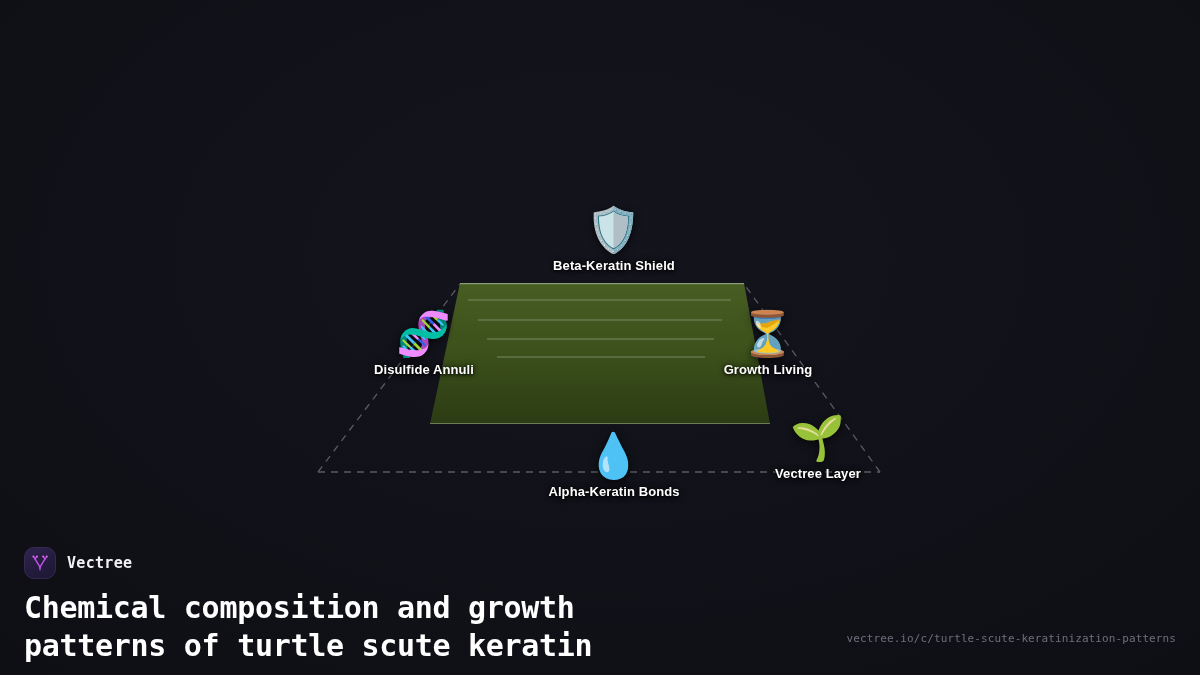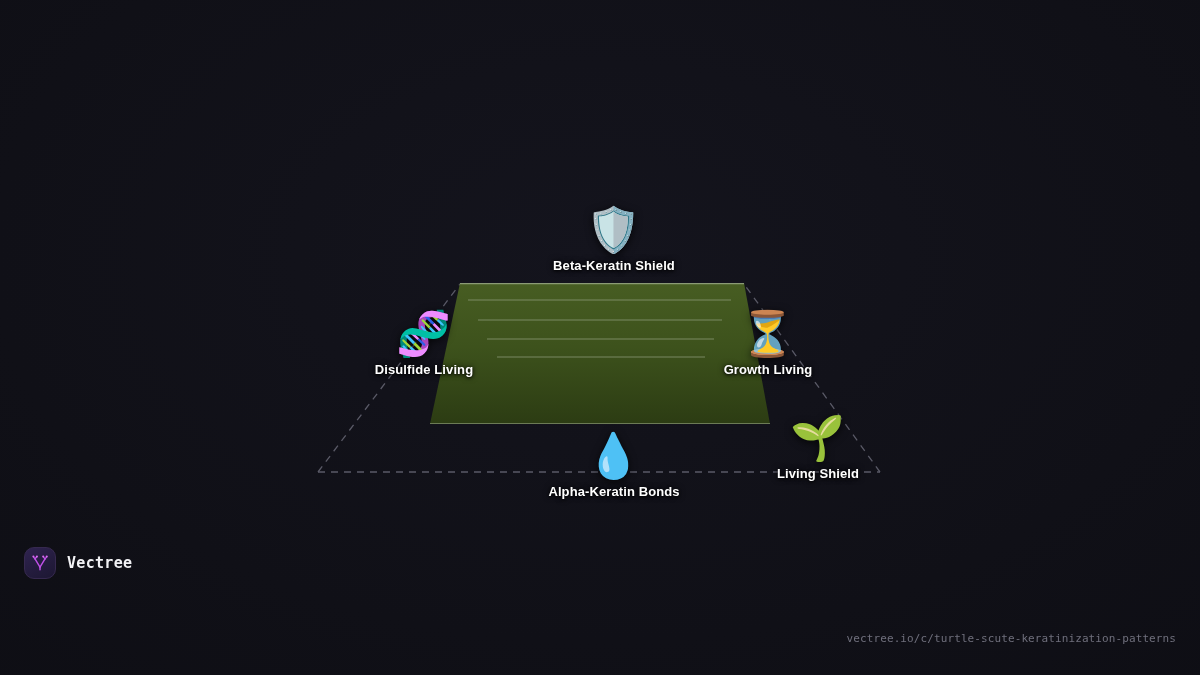--- a/index.html
+++ b/index.html
@@ -147,36 +147,36 @@
       </g>
     </svg>
 
     <div class="node" id="node-shield">
       <div class="emoji">🛡️</div>
       <div class="label">Beta-Keratin Shield</div>
     </div>
 
     <div class="node" id="node-disulfide">
       <div class="emoji">🧬</div>
-      <div class="label">Disulfide Living</div>
+      <div class="label">Disulfide Annuli</div>
     </div>
 
     <div class="node" id="node-annuli">
       <div class="emoji">⏳</div>
       <div class="label">Growth Living</div>
     </div>
 
     <div class="node" id="node-alpha">
       <div class="emoji">💧</div>
       <div class="label">Alpha-Keratin Bonds</div>
     </div>
 
     <div class="node" id="node-living">
       <div class="emoji">🌱</div>
-      <div class="label">Living Shield</div>
+      <div class="label">Vectree Layer</div>
     </div>
   </div>
 
   <div id="footer">
 
     <div id="brand">
       <div id="brand-logo">
         <svg width="20" height="20" viewBox="0 0 24 24">
           <g stroke="#c050e8" stroke-width="1.7" fill="none" stroke-linecap="round">
             <path d="M6 7 L12 17 L18 7"></path>
@@ -191,18 +191,20 @@
             <circle cx="8.3" cy="4.2" r="1.25"></circle>
             <circle cx="15.9" cy="4.2" r="1.25"></circle>
             <circle cx="20.1" cy="4.2" r="1.25"></circle>
           </g>
         </svg>
       </div>
       <div id="brand-name">Vectree</div>
     </div>
 
     <div id="headline">
+      <span class="ln">Chemical composition and growth</span>
+      <span class="ln">patterns of turtle scute keratin</span>
     </div>
 
     <div id="url">vectree.io/c/turtle-scute-keratinization-patterns</div>
   </div>
 
 </div>
 
 </body></html>

